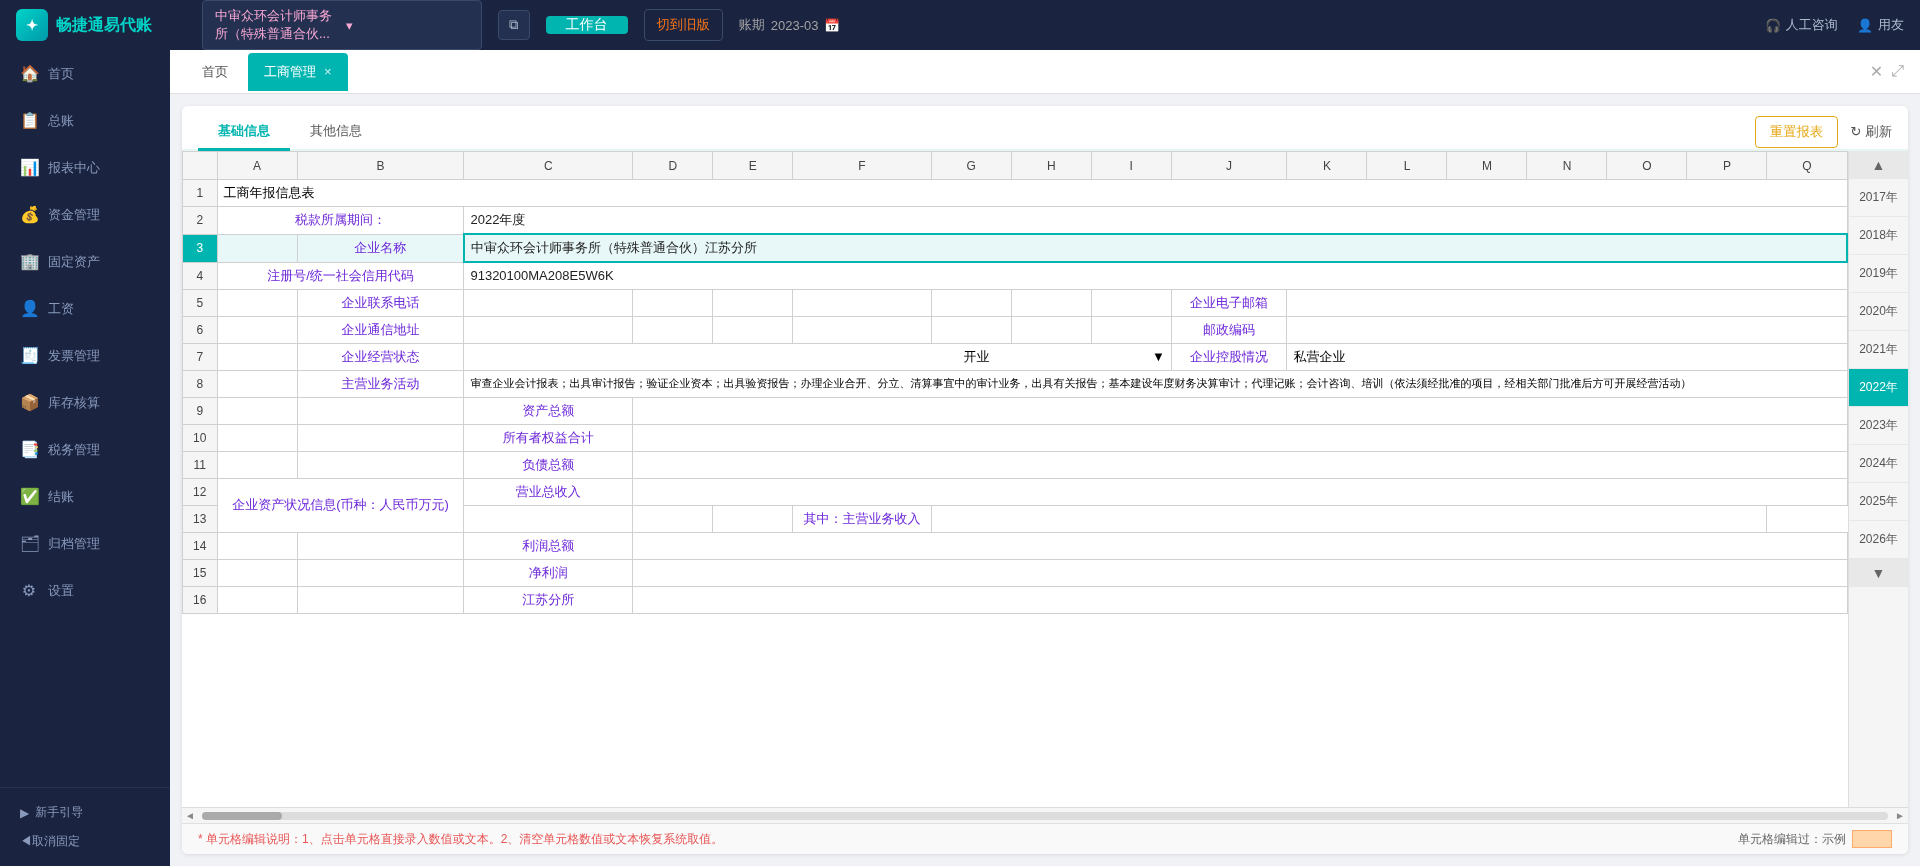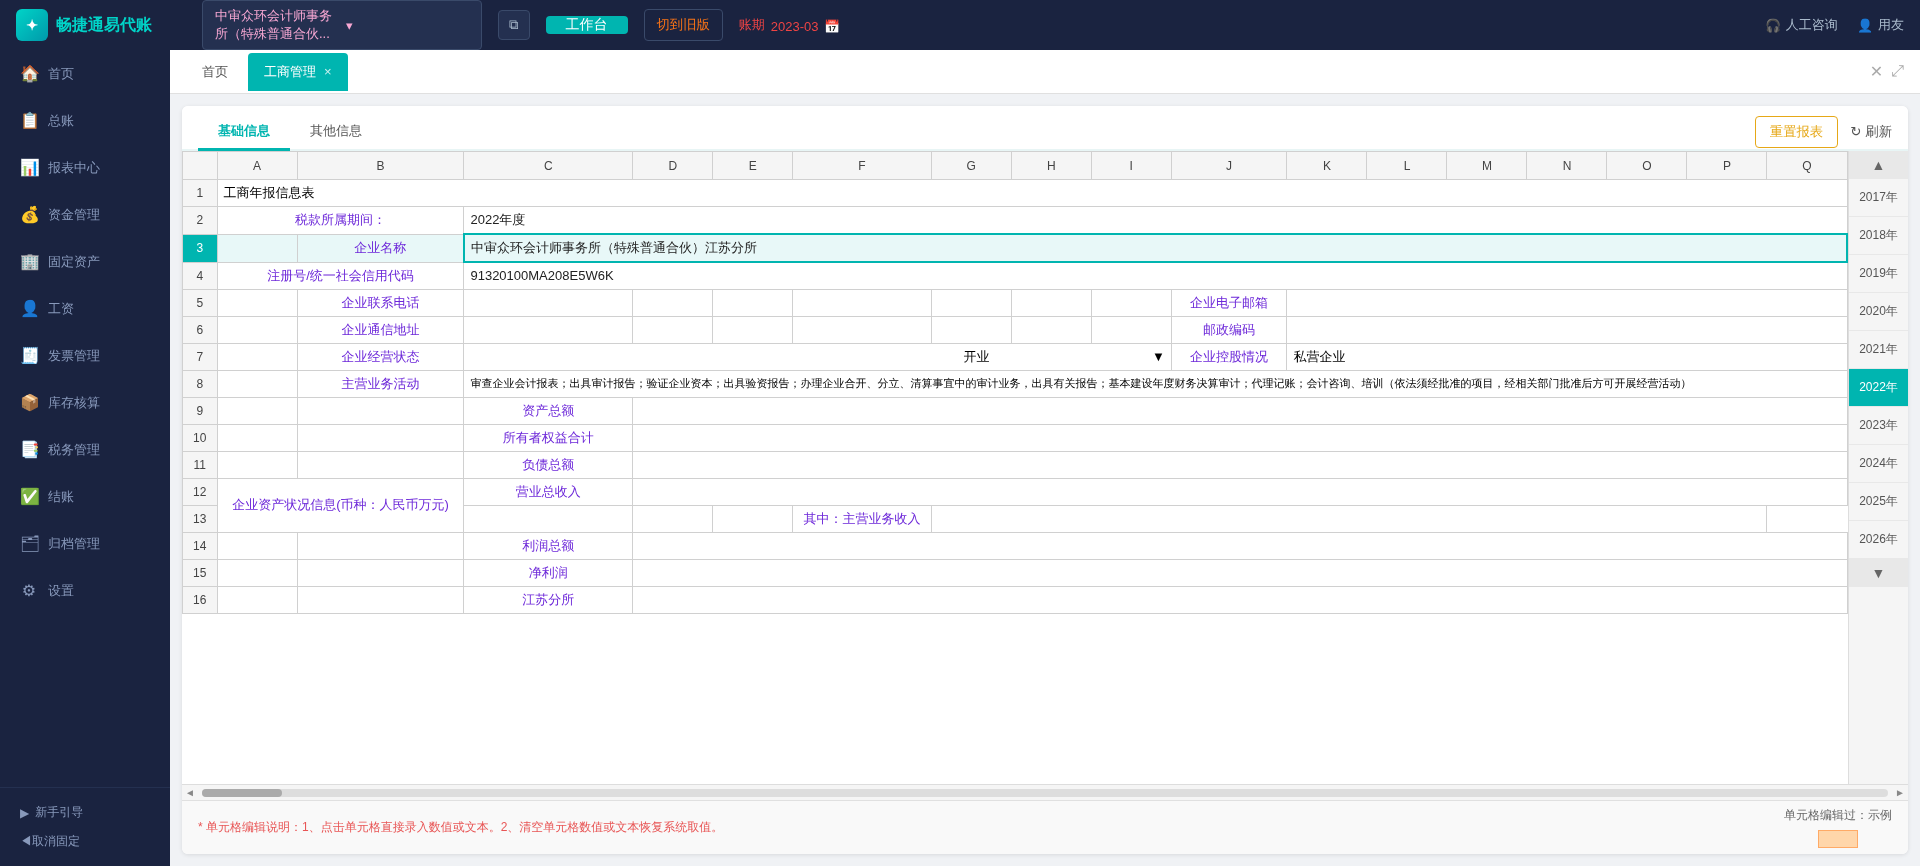--- a/index.html
+++ b/index.html
@@ -7,21 +7,21 @@
 
     
     .header { background: #1a2340; height: 50px; display: flex; align-items: center; padding: 0 16px; gap: 16px; flex-shrink: 0; }
     .logo-area { display: flex; align-items: center; gap: 8px; color: #00d4c8; font-size: 16px; font-weight: bold; width: 170px; }
     .logo-icon { width: 32px; height: 32px; background: linear-gradient(135deg, #00d4c8, #0099aa); border-radius: 6px; display: flex; align-items: center; justify-content: center; color: white; font-size: 14px; }
     .company-selector { background: #243050; border: 1px solid #3a4a6a; border-radius: 4px; color: #f9a8d4; padding: 6px 12px; display: flex; align-items: center; gap: 8px; cursor: pointer; min-width: 280px; }
     .company-selector span { flex: 1; }
     .btn-copy { background: #243050; border: 1px solid #3a4a6a; border-radius: 4px; color: #aabbcc; padding: 6px 10px; cursor: pointer; }
     .btn-workbench { background: #00b5b0; border: none; border-radius: 4px; color: white; padding: 0 20px; cursor: pointer; font-size: 14px; }
     .btn-old { background: transparent; border: 1px solid #3a4a6a; border-radius: 4px; color: #f97316; padding: 6px 12px; cursor: pointer; }
-    .period-info { color: #ef4444; display: flex; align-items: flex-end; gap: 6px; }
+    .period-info { color: #a3a3a3; display: flex; align-items: center; gap: 6px; }
     .header-right { margin-left: auto; display: flex; align-items: center; gap: 20px; color: #aabbcc; }
     .header-right .service { display: flex; align-items: center; gap: 4px; cursor: pointer; }
 
     
     .main-layout { display: flex; flex: 1; overflow: hidden; }
 
     
     .sidebar { width: 170px; background: #1a2340; display: flex; flex-direction: column; flex-shrink: 0; overflow: hidden; }
     .sidebar-scroll { flex: 1; overflow-y: auto; }
     .sidebar-item { display: flex; align-items: center; gap: 10px; padding: 14px 20px; color: #8899bb; cursor: pointer; transition: background 0.2s; }
@@ -80,21 +80,21 @@
     .col-o { width: 80px; }
     .col-p { width: 80px; }
     .col-q { width: 80px; }
     .label-cell { text-align: center; color: #6d28d9; }
     .value-cell { color: #222; }
 
     
     .spreadsheet-footer { background: #f9f9f9; border-top: 1px solid #e0e0e0; display: flex; align-items: center; padding: 6px 16px; gap: 8px; font-size: 12px; color: #666; flex-shrink: 0; }
     .footer-left { flex: 1; }
     .footer-note { color: #e85555; }
-    .footer-example { margin-left: auto; display: flex; align-items: center; gap: 6px; color: #666; flex-direction: column; }
+    .footer-example { margin-left: auto; display: flex; align-items: center; gap: 6px; color: #666; }
     .example-box { width: 40px; height: 18px; background: #ffd6aa; border: 1px solid #ffaa66; display: inline-block; }
 
     
     .h-scroll { display: flex; align-items: center; height: 16px; background: #f5f5f5; border-top: 1px solid #ddd; flex-shrink: 0; }
     .h-scroll-btn { width: 16px; text-align: center; cursor: pointer; color: #888; font-size: 10px; }
     .h-scroll-track { flex: 1; height: 8px; background: #ddd; border-radius: 4px; margin: 0 4px; }
     .h-scroll-thumb { width: 80px; height: 8px; background: #aaa; border-radius: 4px; }
 
     .sidebar-scroll::-webkit-scrollbar { width: 4px; }
     .sidebar-scroll::-webkit-scrollbar-thumb { background: #3a4a6a; border-radius: 2px; }

